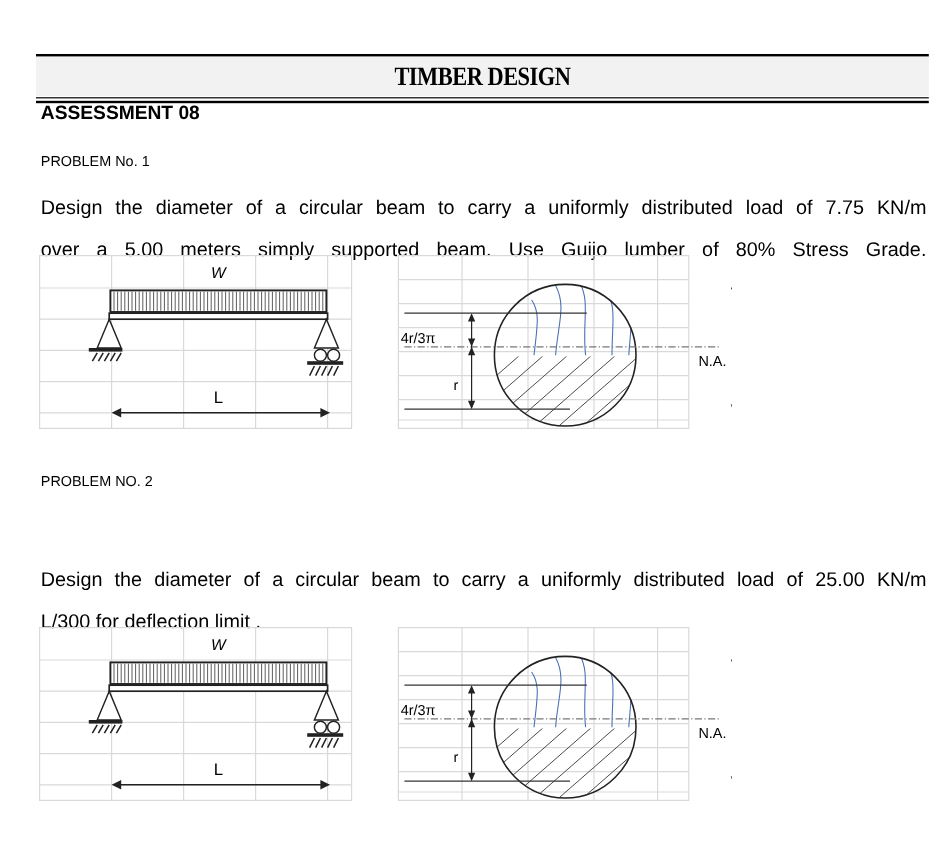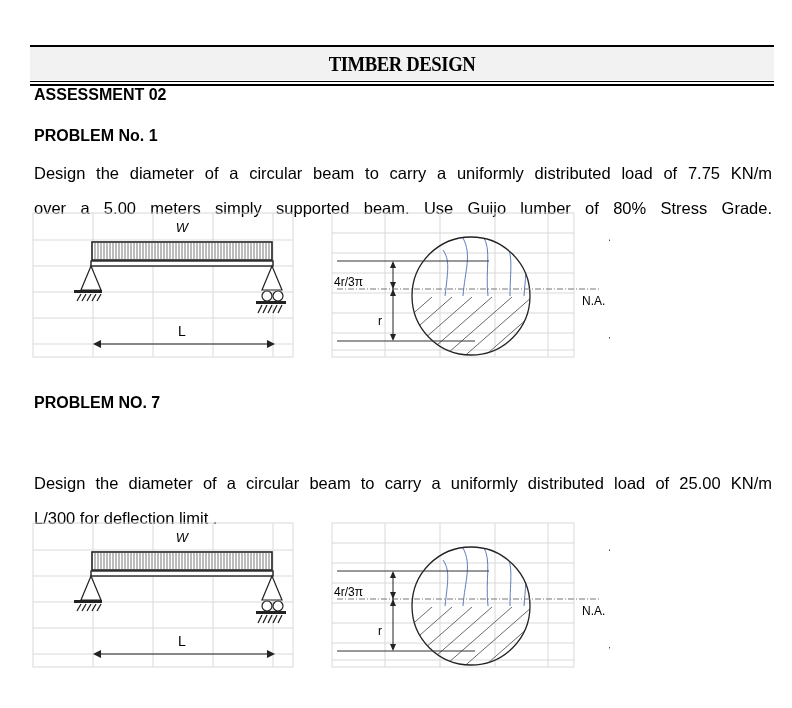--- a/index.html
+++ b/index.html
@@ -2,35 +2,35 @@
 <html><head>
 <meta charset="utf-8">
 <style>
   html, body { margin: 0; padding: 0; background: #ffffff; }
   body { width: 792px; height: 708px; position: relative; overflow: hidden; font-family: "Liberation Sans", sans-serif; color: #000; }
   .title-bar { position: absolute; left: 30px; top: 45px; width: 744px; height: 33px; background: #f2f2f2; border-top: 2px solid #000; }
   .title-bar .rule-bottom { position: absolute; left: 0; right: 0; bottom: -6px; height: 2px; background: #000; }
   .title-bar .rule-bottom2 { position: absolute; left: 0; right: 0; bottom: -2px; height: 1px; background: #000; }
   .title-text { position: absolute; left: 0; right: 0; top: 4px; text-align: center; font-family: "Liberation Serif", serif; font-weight: bold; font-size: 22px; letter-spacing: -0.5px; transform: scaleX(0.85); }
   .assess { position: absolute; left: 34px; top: 86px; font-weight: bold; font-size: 16px; }
-  .prob-head { position: absolute; left: 34px; font-weight: bold; font-size: 16px; }
+  .prob-head { position: absolute; left: 34px; font-weight: normal; font-size: 12px; }
   .prob-text { position: absolute; left: 34px; width: 738px; font-size: 16.5px; line-height: 19px; text-align: justify; }
   .prob-text .line { display: block; text-align: justify; text-align-last: justify; white-space: nowrap; margin-top: 16px; }
   .prob-text .line.last { text-align-last: left; }
   .fig { position: absolute; }
 </style>
 </head>
 <body>
 
 <div class="title-bar">
   <div class="title-text">TIMBER DESIGN</div>
   <div class="rule-bottom2"></div>
   <div class="rule-bottom"></div>
 </div>
-<div class="assess">ASSESSMENT 02</div>
+<div class="assess">ASSESSMENT 08</div>
 
 <div class="prob-head" style="top:127px">PROBLEM No. 1</div>
 <div class="prob-text" style="top:148px">
   <span class="line">Design the diameter of a circular beam to carry a uniformly distributed load of 7.75 KN/m</span>
   <span class="line">over a 5.00 meters simply supported beam. Use Guijo lumber of 80% Stress Grade.</span>
 </div>
 
 <svg class="fig" style="left:30px;top:210px" width="580" height="152" viewBox="0 0 580 152">
   <g>
 
@@ -129,21 +129,21 @@
     <text x="348" y="115" font-family="Liberation Sans, sans-serif" font-size="12">r</text>
 
     <line x1="582" y1="28" x2="582" y2="130" stroke="#666" stroke-width="1"></line>
     <path d="M582 24 L579 31 L585 31 Z" fill="#222"></path>
     <path d="M582 134 L579 127 L585 127 Z" fill="#222"></path>
     <text x="592" y="76" font-family="Liberation Sans, sans-serif" font-size="13">d</text>
     <text x="552" y="95" font-family="Liberation Sans, sans-serif" font-size="12">N.A.</text>
   </g>
 </svg>
 
-<div class="prob-head" style="top:394px">PROBLEM NO. 7</div>
+<div class="prob-head" style="top:394px">PROBLEM NO. 2</div>
 <div class="prob-text" style="top:458px">
   <span class="line">Design the diameter of a circular beam to carry a uniformly distributed load of 25.00 KN/m</span>
   <span class="line last">L/300 for deflection limit .</span>
 </div>
 
 <svg class="fig" style="left:30px;top:520px" width="580" height="152" viewBox="0 0 580 152">
   <g>
     <g stroke="#d9d9d9" stroke-width="1" fill="none">
       <rect x="3" y="3" width="260" height="144"></rect>
       <line x1="63" y1="3" x2="63" y2="147"></line>

